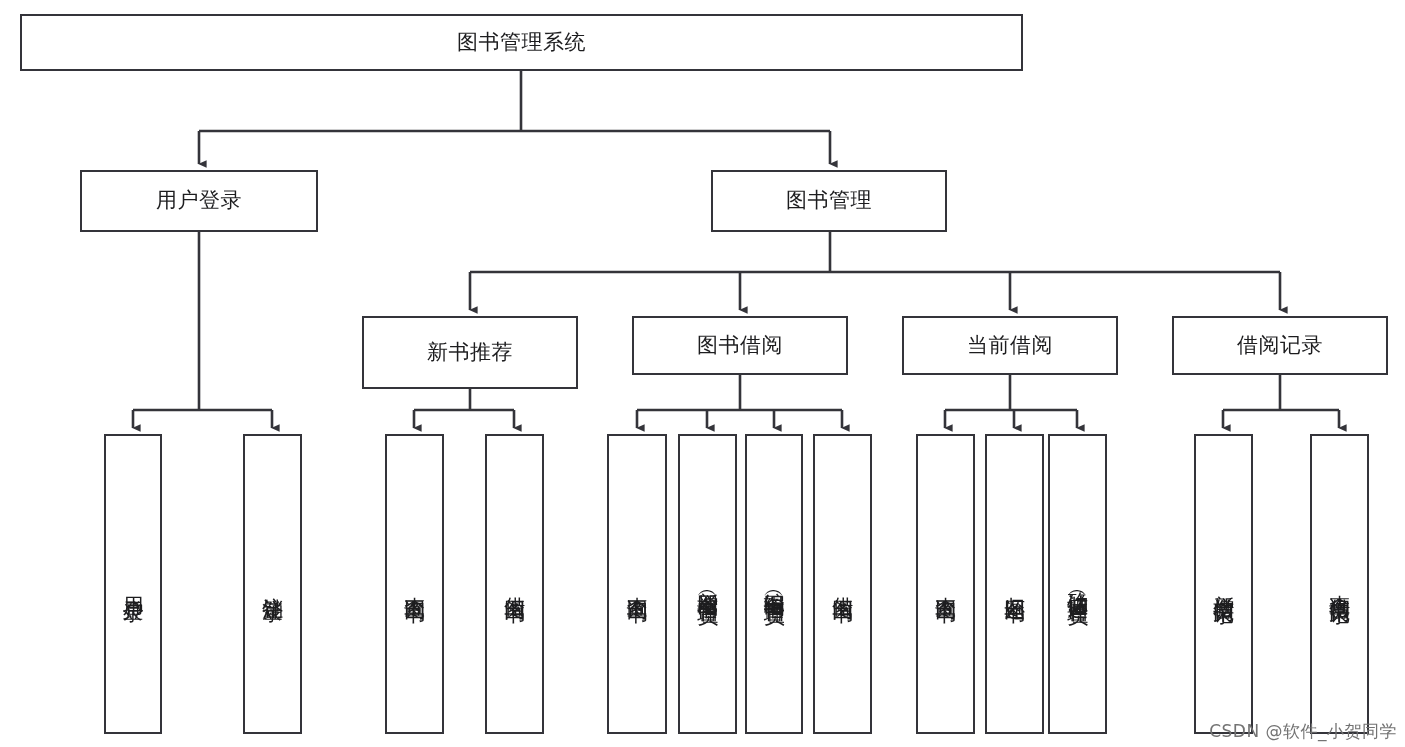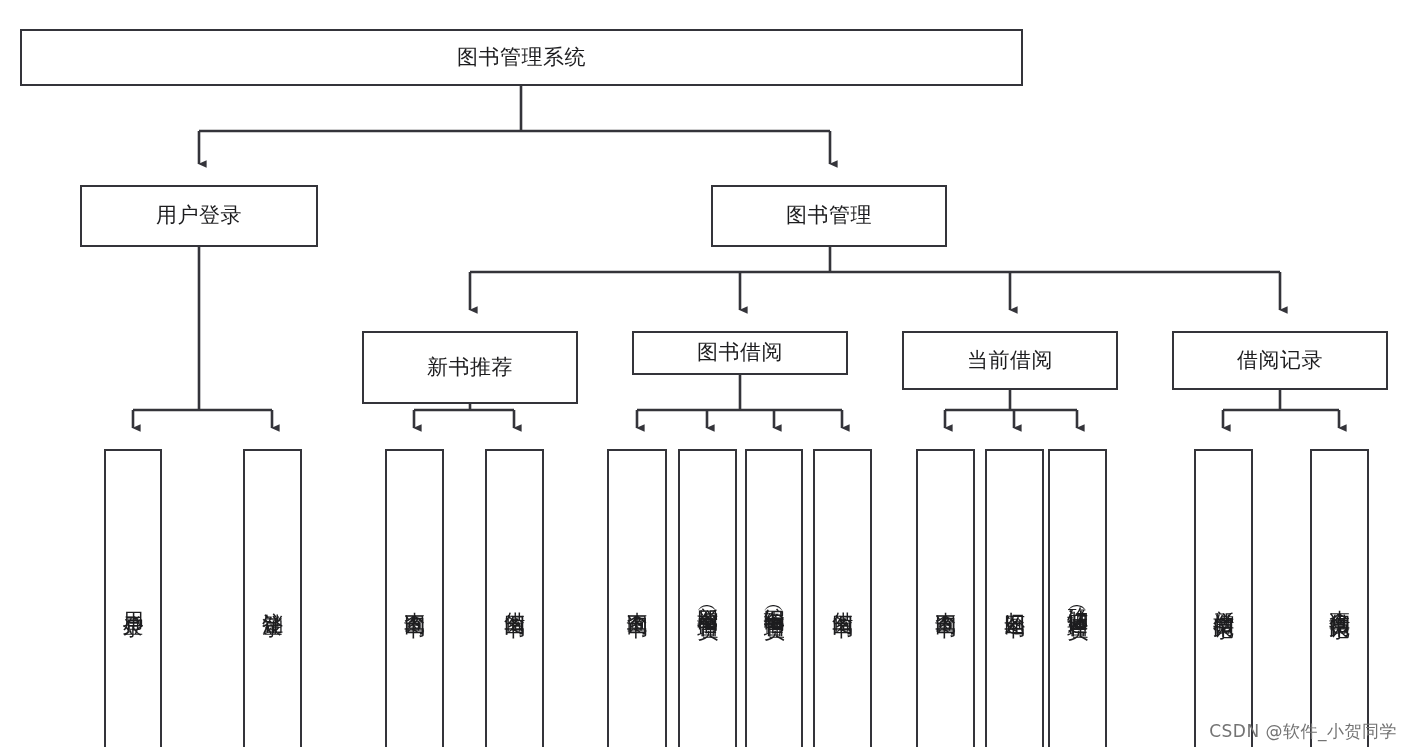--- a/index.html
+++ b/index.html
@@ -29,21 +29,20 @@
   }
   .node-box {
     position: absolute;
     box-sizing: border-box;
     background: #ffffff;
     border: 2px solid #34343a;
     display: flex;
     align-items: center;
     justify-content: center;
     overflow: hidden;
-    margin-top: 15px;
   }
   .node-label-h {
     font-size: 21px;
     color: #1d1d1f;
     line-height: 1.1;
     white-space: nowrap;
     letter-spacing: 0.5px;
   }
   .node-label-v {
     writing-mode: vertical-rl;
@@ -128,21 +127,21 @@
   <div class="node-box" style="left:80px; top:170px; width:238px; height:62px;">
     <span class="node-label-h">用户登录</span>
   </div>
   <div class="node-box" style="left:711px; top:170px; width:236px; height:62px;">
     <span class="node-label-h">图书管理</span>
   </div>
 
   <div class="node-box" style="left:362px; top:316px; width:216px; height:73px;">
     <span class="node-label-h">新书推荐</span>
   </div>
-  <div class="node-box" style="left:632px; top:316px; width:216px; height:44px;">
+  <div class="node-box" style="left:632px; top:316px; width:216px; height:59px;">
     <span class="node-label-h">图书借阅</span>
   </div>
   <div class="node-box" style="left:1172px; top:316px; width:216px; height:59px;">
     <span class="node-label-h">借阅记录</span>
   </div>
   <div class="node-box" style="left:902px; top:316px; width:216px; height:59px;">
     <span class="node-label-h">当前借阅</span>
   </div>
 
   <div class="node-box" style="left:104px; top:434px; width:58px; height:300px;">

